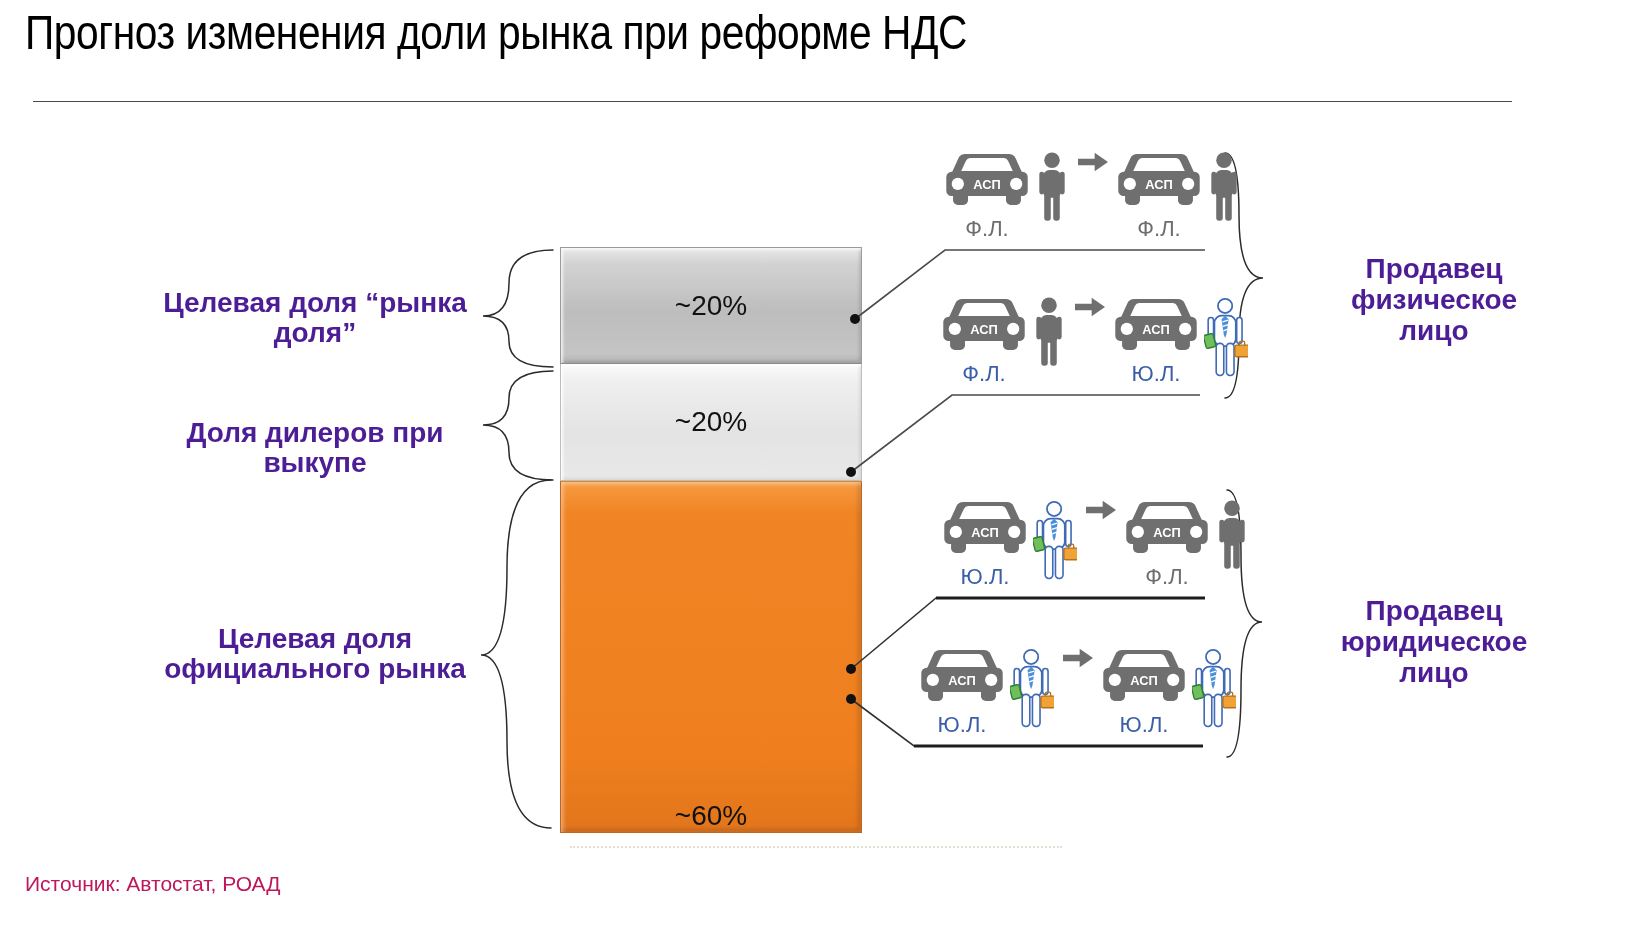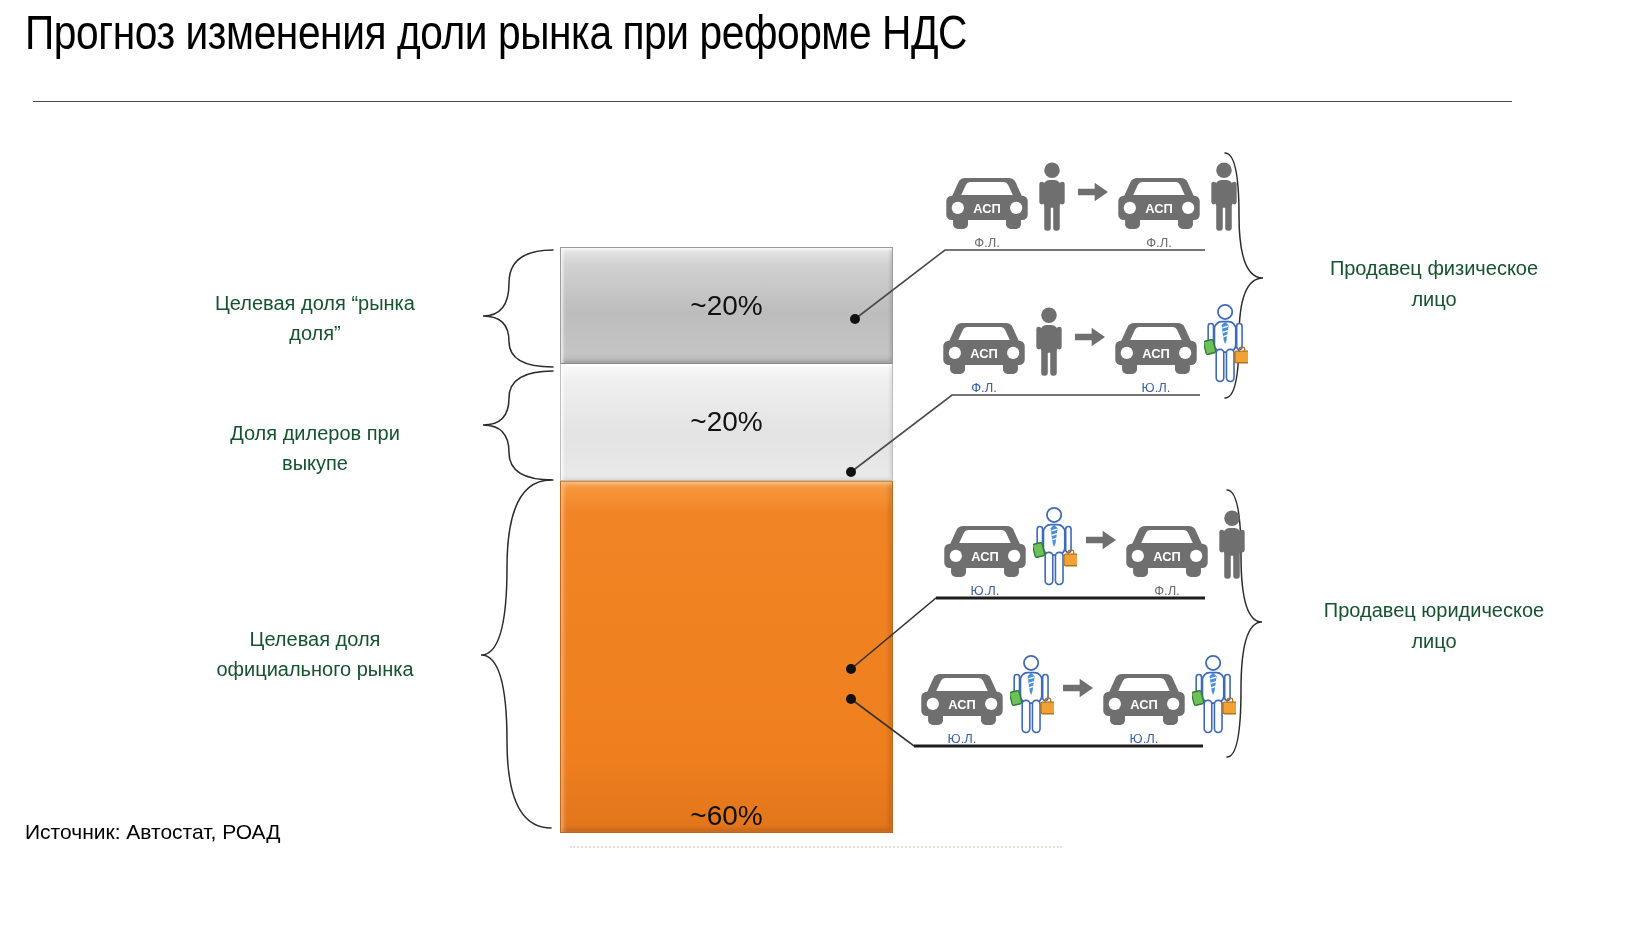--- a/index.html
+++ b/index.html
@@ -9,63 +9,63 @@
   
   .title{
     position:absolute;left:25px;top:4px;
     font-size:49px;letter-spacing:-0.5px;white-space:nowrap;
     transform:scaleX(0.83);transform-origin:left top;color:#000;
   }
   .divider{position:absolute;left:33px;top:101px;width:1479px;height:0;border-top:1.5px solid #4a4a4a;}
 
   
   .bar{position:absolute;left:560px;top:247px;width:285px;}
-  .seg{position:relative;box-sizing:border-box;width:333px;display:flex;align-items:center;justify-content:center;}
+  .seg{position:relative;box-sizing:border-box;width:302px;display:flex;align-items:center;justify-content:center;}
   .seg-label{font-size:28px;color:#111;}
   .seg1{height:117px;background:linear-gradient(180deg,#e9e9e9 0%,#d2d2d2 14%,#bdbdbd 55%,#c4c4c4 92%,#b2b2b2 100%);
         border:1px solid #9b9b9b;border-bottom-color:#8b8b8b;
         box-shadow:inset 2px 2px 3px rgba(255,255,255,.75), inset -2px -2px 3px rgba(0,0,0,.12);}
   .seg2{height:117px;background:linear-gradient(180deg,#fbfbfb 0%,#efefef 14%,#e3e3e3 60%,#e9e9e9 100%);
         border:1px solid #bdbdbd;border-top:none;
         box-shadow:inset 2px 2px 3px rgba(255,255,255,.9), inset -2px -2px 3px rgba(0,0,0,.08);}
   .seg3{height:352px;background:linear-gradient(180deg,#f79b41 0%,#f18425 9%,#ef7f1e 78%,#e2751c 100%);
         border:1px solid #c2661c;border-top:1px solid #d98a2e;
         box-shadow:inset 2px 2px 4px rgba(255,255,255,.45), inset -3px -3px 4px rgba(0,0,0,.15);
         align-items:flex-end;}
   .seg3 .seg-label{margin-top:127px;}
   .bar-shadow{position:absolute;left:570px;top:846px;width:492px;border-top:2px dotted #e4dfd3;}
 
   
-  .ann{position:absolute;text-align:center;font-size:20px;line-height:30px;color:#14532d;}
+  .ann{position:absolute;text-align:center;font-size:28px;line-height:30px;color:#4c1d95;font-weight:bold;}
   .ann-l1{left:160px;top:288px;width:310px;}
   .ann-l2{left:160px;top:418px;width:310px;}
   .ann-l3{left:160px;top:624px;width:310px;}
   .ann-r1{left:1286px;top:253px;width:296px;line-height:31px;}
   .ann-r2{left:1286px;top:595px;width:296px;line-height:31px;}
 
   
   .overlay{position:absolute;left:0;top:0;width:1648px;height:927px;pointer-events:none;}
 
   
-  .flow-row{position:absolute;display:flex;align-items:flex-end;gap:6px;height:100px;}
+  .flow-row{position:absolute;display:flex;gap:6px;height:100px;}
   .row1{left:945px;top:152px;}
   .row2{left:942px;top:297px;}
   .row3{left:943px;top:500px;}
   .row4{left:920px;top:648px;}
   .car-unit{display:flex;flex-direction:column;align-items:center;width:84px;}
   .car-unit svg{display:block;}
-  .party-label{font-size:13px;line-height:18px;margin-top:1px;}
+  .party-label{font-size:22px;line-height:18px;margin-top:11px;}
   .lbl-gray{color:#6e6e6e;}
   .lbl-blue{color:#3a5fa8;}
   .person{margin-bottom:18px;}
   .businessman{margin-bottom:12px;}
   .arrow{margin-bottom:50px;margin-left:3px;margin-right:3px;}
 
   
-  .source{position:absolute;left:25px;top:820px;font-size:21px;color:#000000;}
+  .source{position:absolute;left:25px;top:872px;font-size:21px;color:#be185d;}
 </style>
 </head>
 <body>
 
 <svg width="0" height="0" style="position:absolute">
   <defs>
     <g id="tpl-car">
       <path d="M28,3 h64 q7,0 10,6 l10,22 h-104 l10,-22 q3,-6 10,-6 z" fill="#6f6f6f"></path>
       <path d="M35,9 h50 q4,0 6,4 l7,15 h-76 l7,-15 q2,-4 6,-4 z" fill="#fff"></path>
       <rect x="10" y="58" width="22" height="20" rx="7" fill="#6f6f6f"></rect>

